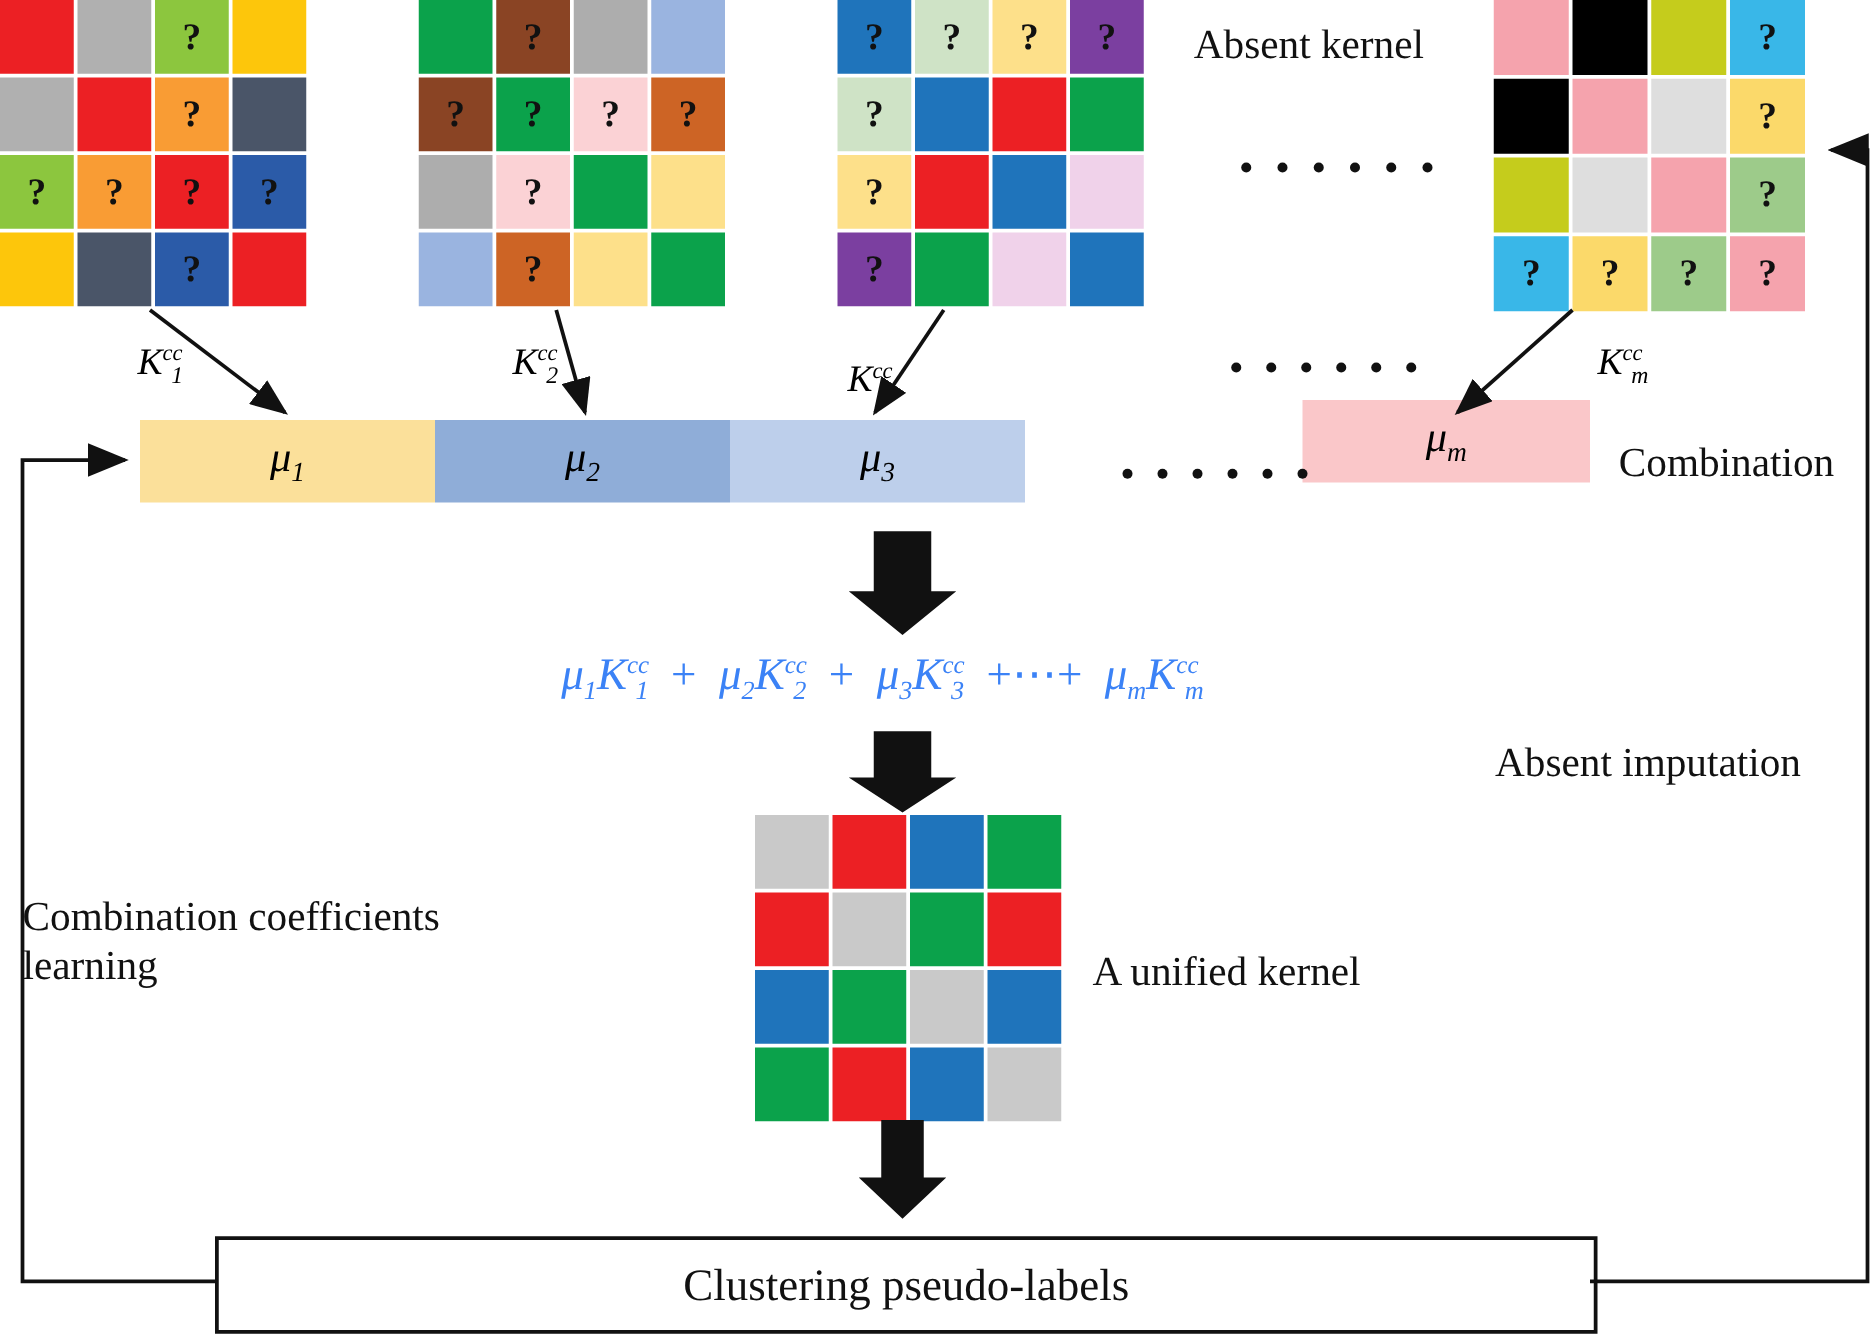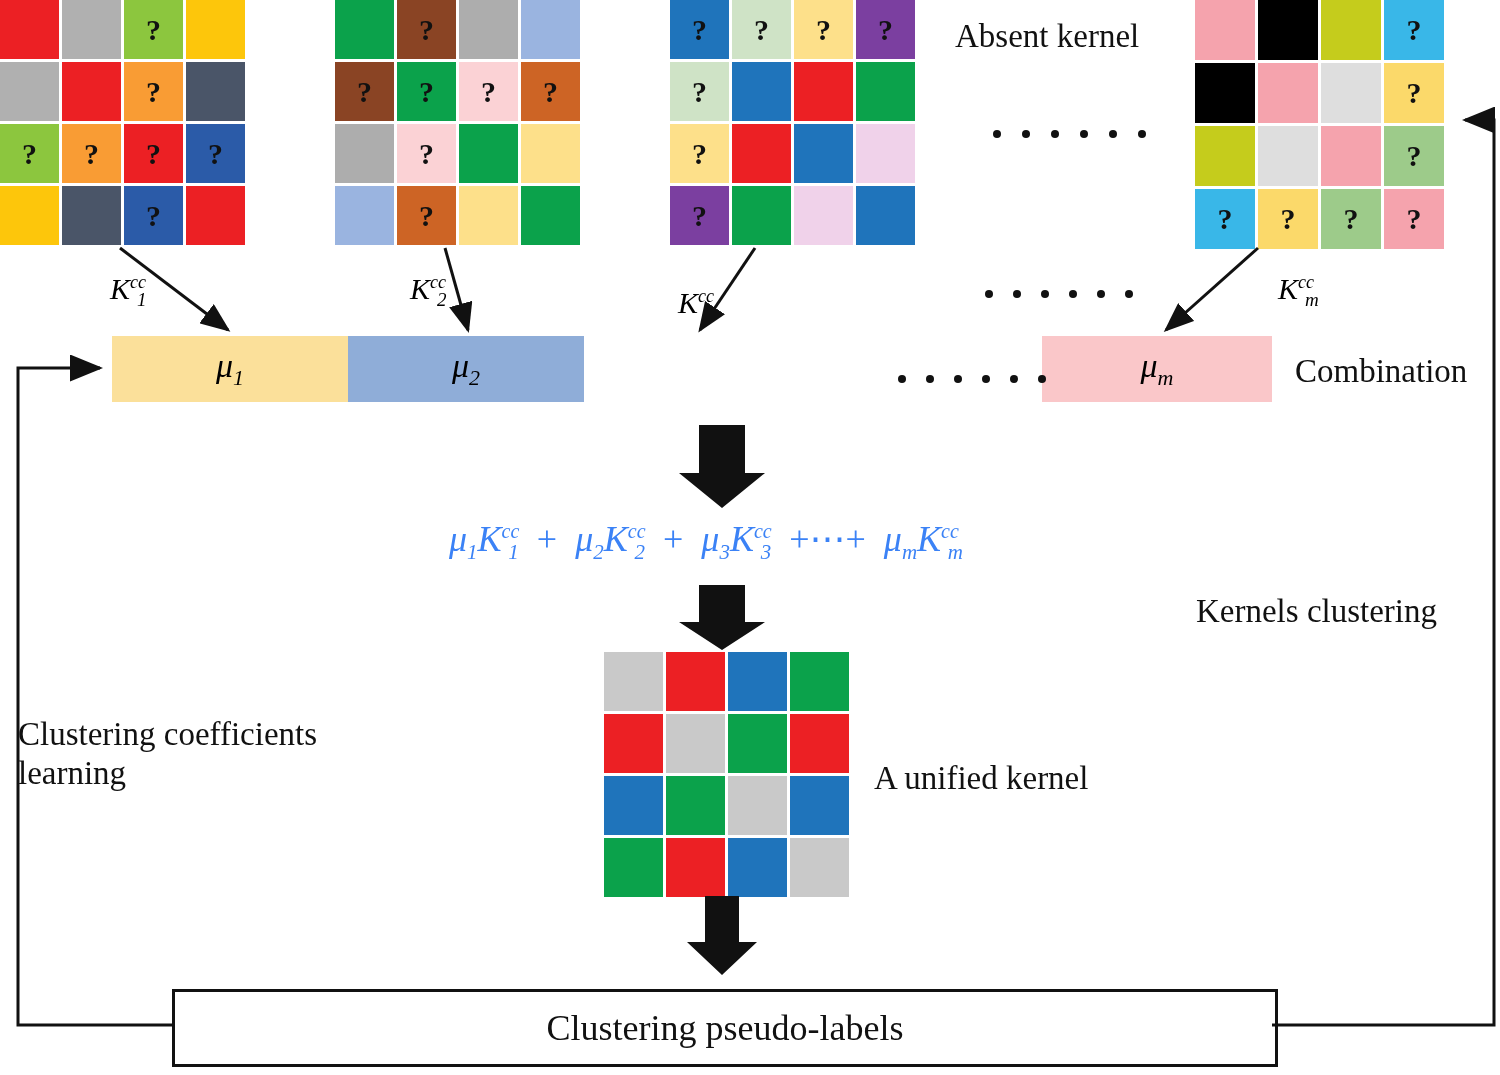--- a/index.html
+++ b/index.html
@@ -191,23 +191,28 @@
     <div class="coefseg" style="width:236px;background:#fbe09a;">
       <span class="mu">
         <span>μ</span><sub>1</sub>
       </span>
     </div>
     <div class="coefseg" style="width:236px;background:#8fadd8;">
       <span class="mu">
         <span>μ</span><sub>2</sub>
       </span>
     </div>
-  </div>
-
-  <div class="coefbar" style="left:1042px;top:336px;width:236px;">
+    <div class="coefseg" style="width:236px;background:#bdcfeb;">
+      <span class="mu">
+        <span>μ</span><sub>3</sub>
+      </span>
+    </div>
+  </div>
+
+  <div class="coefbar" style="left:1042px;top:320px;width:236px;">
     <div class="coefseg" style="width:230px;background:#fac7c9;">
       <span class="mu">
         <span>μ</span><sub>m</sub>
       </span>
     </div>
   </div>
 
   <div class="dots" id="dots-bar" style="left:898px;top:375px;gap:20px;">
       <i></i>
       <i></i>
@@ -222,21 +227,21 @@
   <div class="formula" style="left:449px;top:518px;">
     <i>μ</i><span class="sub2">1</span><i>K</i><span class="sup">cc</span><span class="sub">1</span>
     &nbsp;+&nbsp;
     <i>μ</i><span class="sub2">2</span><i>K</i><span class="sup">cc</span><span class="sub">2</span>
     &nbsp;+&nbsp;
     <i>μ</i><span class="sub2">3</span><i>K</i><span class="sup">cc</span><span class="sub">3</span>
     &nbsp;+⋯+&nbsp;
     <i>μ</i><span class="sub2"><i>m</i></span><i>K</i><span class="sup">cc</span><span class="sub"><i>m</i></span>
   </div>
 
-  <div class="txt" style="left:1196px;top:593px;">Kernels clustering</div>
+  <div class="txt" style="left:1196px;top:593px;">Absent imputation</div>
 
   <div class="matrix" id="mu-mat" style="left:604px;top:652px;grid-template-columns:repeat(4,59px);grid-template-rows:repeat(4,59px);">
       <div class="cell" style="background: rgb(201, 201, 201);"></div>
       <div class="cell" style="background: rgb(236, 32, 36);"></div>
       <div class="cell" style="background: rgb(31, 116, 187);"></div>
       <div class="cell" style="background: rgb(11, 162, 75);"></div>
       <div class="cell" style="background: rgb(236, 32, 36);"></div>
       <div class="cell" style="background: rgb(201, 201, 201);"></div>
       <div class="cell" style="background: rgb(11, 162, 75);"></div>
       <div class="cell" style="background: rgb(236, 32, 36);"></div>
@@ -246,21 +251,21 @@
       <div class="cell" style="background: rgb(31, 116, 187);"></div>
       <div class="cell" style="background: rgb(11, 162, 75);"></div>
       <div class="cell" style="background: rgb(236, 32, 36);"></div>
       <div class="cell" style="background: rgb(31, 116, 187);"></div>
       <div class="cell" style="background: rgb(201, 201, 201);"></div>
     </div>
 
   <div class="txt" style="left:874px;top:760px;">A unified kernel</div>
 
   <div class="txt two" style="left:18px;top:715px;width:400px;">
-    <span>Clustering  coefficients learning</span>
+    <span>Combination  coefficients learning</span>
   </div>
 
 
   <div class="pbox" style="left:172px;top:989px;width:1100px;height:72px;">
     <span>Clustering pseudo-labels</span>
   </div>
 
   <svg class="overlay" viewBox="0 0 1500 1075">
     <defs>
       <marker id="ah" markerWidth="10" markerHeight="8" refX="9" refY="4" orient="auto">

